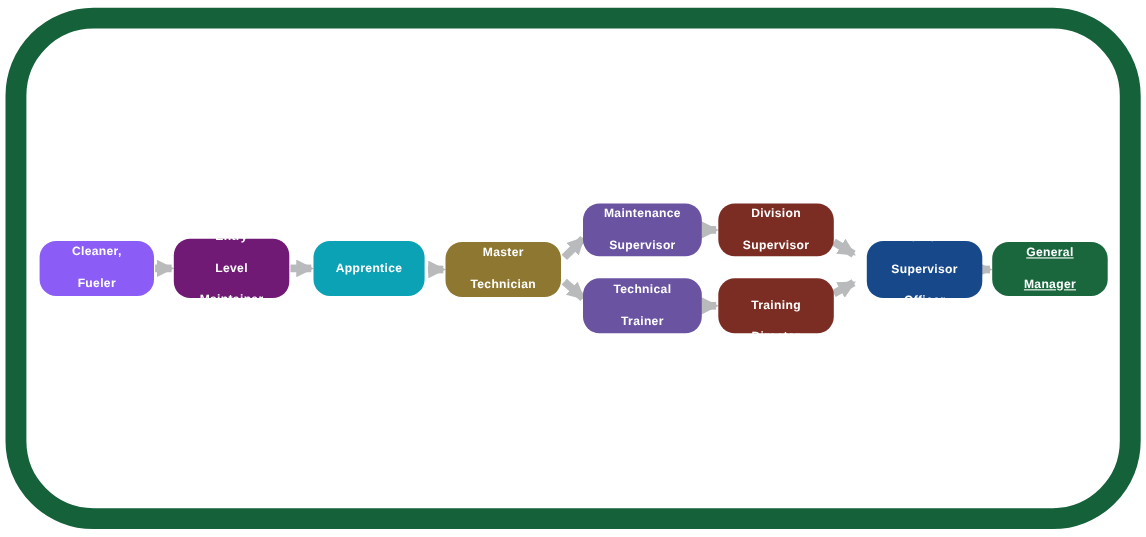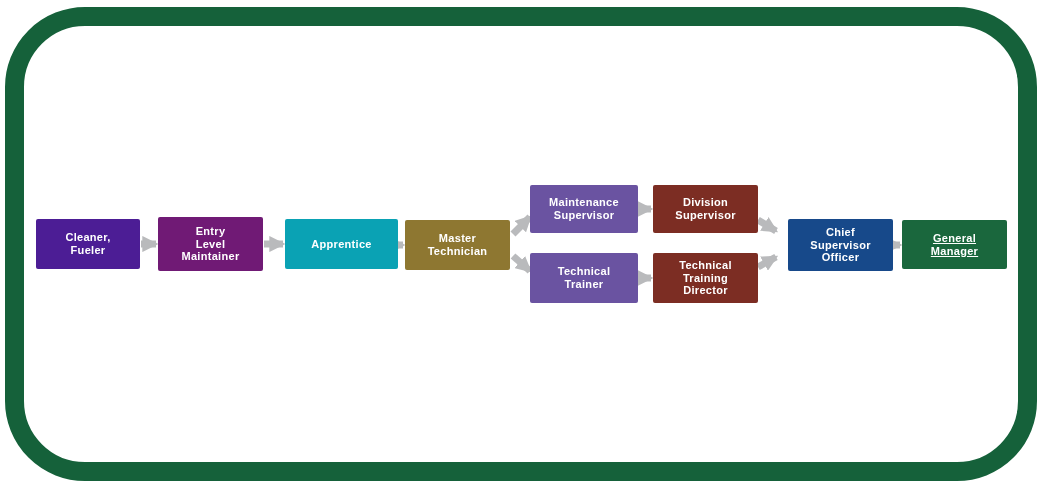--- a/index.html
+++ b/index.html
@@ -24,32 +24,33 @@
   #arrow-layer {
     position: absolute;
     left: 0;
     top: 0;
     width: 1042px;
     height: 488px;
   }
   .org-box {
     position: absolute;
     box-sizing: border-box;
-    border-radius: 2px;
+    border-radius: 15px;
     display: flex;
     flex-direction: column;
     align-items: center;
     justify-content: center;
     color: #ffffff;
     font-weight: bold;
     font-size: 11px;
     line-height: 1.18;
     letter-spacing: 0.3px;
     text-align: center;
     padding: 2px 4px;
+    gap: 16px;
   }
   .org-box .line { white-space: nowrap; }
 </style>
 </head>
 <body>
 
 <div id="stage">
   <div class="outer-border"></div>
 
   <svg id="arrow-layer" viewBox="0 0 1042 488" xmlns="http://www.w3.org/2000/svg">
@@ -66,30 +67,30 @@
         <line x1="513" y1="256" x2="530" y2="271" stroke="#b9babc" stroke-width="7" marker-end="url(#ahead)"></line>
         <line x1="639" y1="209" x2="651" y2="209" stroke="#b9babc" stroke-width="7" marker-end="url(#ahead)"></line>
         <line x1="639" y1="278" x2="651" y2="278" stroke="#b9babc" stroke-width="7" marker-end="url(#ahead)"></line>
         <line x1="758" y1="220" x2="776" y2="231" stroke="#b9babc" stroke-width="7" marker-end="url(#ahead)"></line>
         <line x1="758" y1="267" x2="776" y2="257" stroke="#b9babc" stroke-width="7" marker-end="url(#ahead)"></line>
         <line x1="884" y1="245" x2="900" y2="245" stroke="#b9babc" stroke-width="7" marker-end="url(#ahead)"></line>
       </g>
   </svg>
 
   <div id="boxes-layer">
-      <div class="org-box" style="left: 36px; top: 219px; width: 104px; height: 50px; background: #4c1d95;">
+      <div class="org-box" style="left: 36px; top: 219px; width: 104px; height: 50px; background: #8b5cf6;">
         <div class="line">Cleaner,</div>
         <div class="line">Fueler</div>
       </div>
       <div class="org-box" style="left: 158px; top: 217px; width: 105px; height: 54px; background: #701a75;">
         <div class="line">Entry</div>
         <div class="line">Level</div>
         <div class="line">Maintainer</div>
       </div>
-      <div class="org-box" style="left: 285px; top: 219px; width: 113px; height: 50px; background: rgb(10, 162, 180);">
+      <div class="org-box" style="left: 285px; top: 219px; width: 101px; height: 50px; background: rgb(10, 162, 180);">
         <div class="line">Apprentice</div>
       </div>
       <div class="org-box" style="left: 405px; top: 220px; width: 105px; height: 50px; background: rgb(142, 119, 49);">
         <div class="line">Master</div>
         <div class="line">Technician</div>
       </div>
       <div class="org-box" style="left: 530px; top: 185px; width: 108px; height: 48px; background: rgb(106, 83, 161);">
         <div class="line">Maintenance</div>
         <div class="line">Supervisor</div>
       </div>

